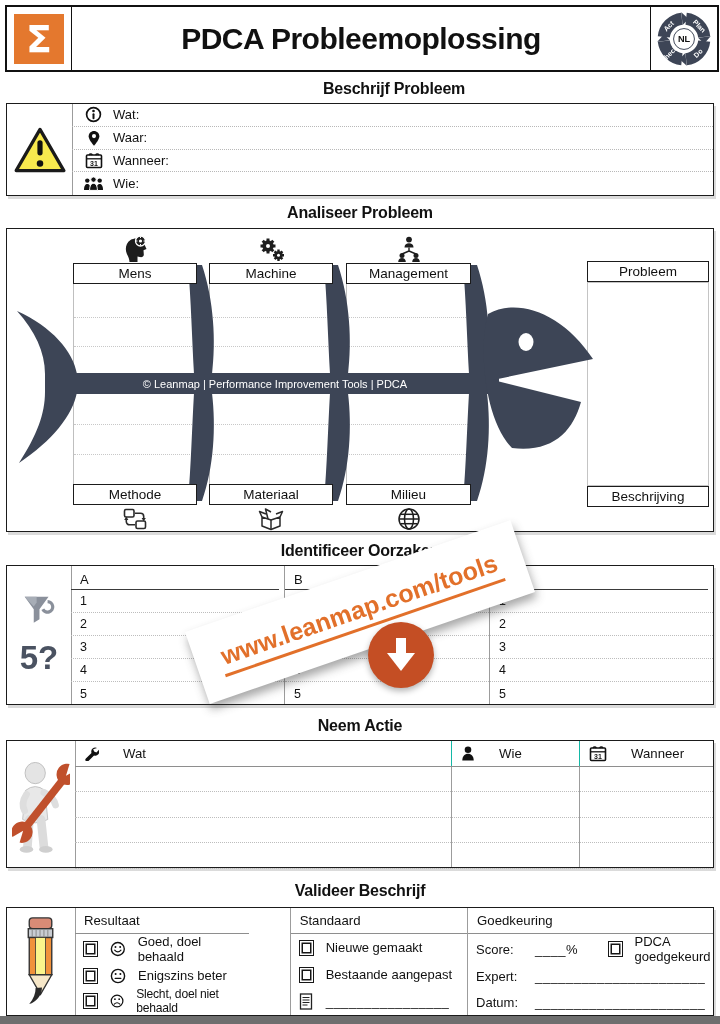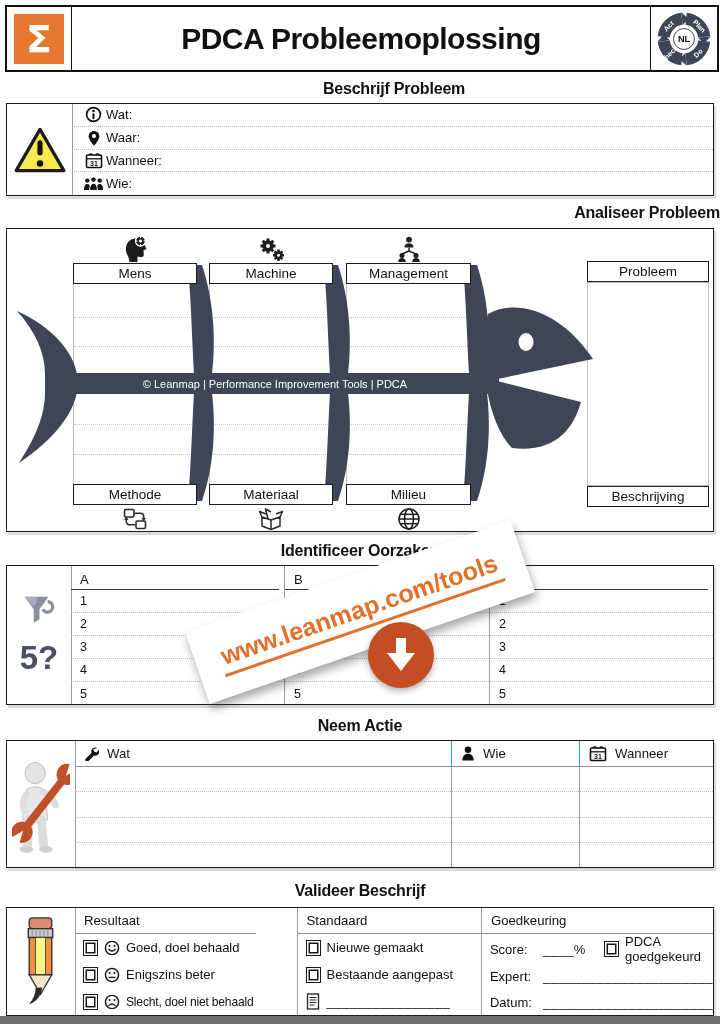--- a/index.html
+++ b/index.html
@@ -10,21 +10,21 @@
   
   #hdr{top:5px;left:5px;width:710px;height:63px;border:2px solid #111;display:flex;align-items:stretch;}
   #logo-cell{width:64px;border-right:1.8px solid #111;display:flex;align-items:center;justify-content:center;}
   #sigma{width:50px;height:50px;background:#E4782E;display:flex;align-items:center;justify-content:center;
          color:#fff;font-family:"DejaVu Sans",sans-serif;font-size:38px;font-weight:bold;line-height:1;}
   #hdr-title{flex:1;display:flex;align-items:center;justify-content:center;font-size:30px;font-weight:bold;letter-spacing:-0.5px;}
   #wheel-cell{width:66px;border-left:1.8px solid #111;display:flex;align-items:center;justify-content:center;}
   
   .icon-cell{position:absolute;left:0;top:0;bottom:0;width:65px;border-right:1px solid #9c9c9c;display:flex;flex-direction:column;align-items:center;justify-content:center;}
   #describe-rows{position:absolute;left:65px;right:0;top:0;bottom:0;display:grid;grid-template-rows:repeat(4,1fr);}
-  .d-row{display:flex;align-items:center;gap:2px;padding-left:11px;border-bottom:1.5px dotted #b8b8b8;font-size:13px;}
+  .d-row{display:flex;align-items:center;gap:9px;padding-left:11px;border-bottom:1.5px dotted #b8b8b8;font-size:13px;}
   .d-row:last-child{border-bottom:none;}
   .d-ic{width:21px;display:flex;justify-content:center;}
   
   #fishsvg{position:absolute;left:0;top:0;z-index:2;}
   #fishsvg text{font-family:"Liberation Sans",sans-serif;}
   .fb-label{position:absolute;height:21px;border:1.5px solid #1b1b1b;background:#fff;display:flex;align-items:center;justify-content:center;font-size:13.5px;z-index:3;box-sizing:border-box;}
   .fb-content{position:absolute;border-left:1px solid #bfbfbf;border-right:1px solid #bfbfbf;background:#fff;z-index:1;box-sizing:border-box;}
   .fb-dot{position:absolute;left:0;right:0;border-bottom:1.3px dotted #c8c8c8;}
   .cat-icon{position:absolute;z-index:3;}
   
@@ -38,33 +38,33 @@
   #badge-5{font-size:33px;font-weight:bold;color:#4A5261;margin-top:3px;}
   
   #banner{position:absolute;left:188px;top:574px;width:344px;height:76px;background:#fff;transform:rotate(-19deg);
           box-shadow:0 6px 10px rgba(60,60,60,0.45);z-index:5;display:flex;align-items:center;justify-content:center;}
   #banner-text{color:#E2702A;font-size:25px;font-weight:bold;white-space:nowrap;border-bottom:3px solid #E2702A;padding:0 3px 3px;}
   #wm-circle{position:absolute;left:368px;top:622px;width:66px;height:66px;border-radius:50%;background:#C44E24;z-index:6;
              display:flex;align-items:center;justify-content:center;box-shadow:0 3px 6px rgba(0,0,0,0.3);}
   
   #action-table{position:absolute;left:69px;right:0;top:0;bottom:0;}
   #action-head{display:flex;height:26px;border-bottom:1.4px solid #8e8e8e;box-sizing:border-box;}
-  .a-cell{display:flex;align-items:center;gap:8px;padding-left:9px;font-size:13.2px;box-sizing:border-box;}
+  .a-cell{display:flex;align-items:center;gap:24px;padding-left:9px;font-size:13.2px;box-sizing:border-box;}
   .a-cell + .a-cell{border-left:1px solid #14b8a6;}
   #action-body{position:absolute;left:0;right:0;top:26px;bottom:0;}
   .a-row{height:25.4px;border-bottom:1.5px dotted #bdbdbd;box-sizing:border-box;}
   .a-row:last-child{border-bottom:none;}
   .vline{position:absolute;top:0;bottom:0;width:1px;background:#9c9c9c;}
   
   #validate-table{position:absolute;left:69px;right:0;top:0;bottom:0;display:flex;}
   .v-col{box-sizing:border-box;display:flex;flex-direction:column;}
   .v-col + .v-col{border-left:1px solid #9c9c9c;}
   .v-head{height:26px;display:flex;align-items:center;padding-left:9px;font-size:13.2px;
           border-bottom:1.3px solid #8e8e8e;box-sizing:border-box;}
-  .v-row{flex:1;display:flex;align-items:center;gap:6px;padding-left:8px;font-size:13px;}
+  .v-row{flex:1;display:flex;align-items:center;gap:12px;padding-left:8px;font-size:13px;}
   .v-row.small{font-size:12.1px;letter-spacing:-0.2px;}
   .chk{width:13px;height:14px;background:#fff;border:1.5px solid #161616;
        box-shadow:inset 0 0 0 1.5px #fff, inset 0 0 0 3px #161616;flex:0 0 auto;}
   .blankline{font-size:13px;letter-spacing:0.5px;}
   .v-lab{width:47px;flex:0 0 auto;}
   #bottom-edge{position:absolute;left:0;top:1016px;width:720px;height:8px;background:#6e6e6e;}
 </style>
 </head>
 <body>
 
@@ -149,21 +149,21 @@
                 <circle cx="10.5" cy="3.6" r="2.7"></circle>
                 <path d="M6.6,14.4 C6.6,9.3 8.3,7.4 10.5,7.4 s3.9,1.9 3.9,7 z"></path>
               </g>
             </svg>
         </span>
         <span>Wie:</span>
       </div>
     </div>
   </div>
 
-  <div class="sec-title" style="top:204px;text-align:right;">Analiseer Probleem</div>
+  <div class="sec-title" style="top:204px;">Analiseer Probleem</div>
   <div class="box" style="left:6px;top:228px;width:708px;height:304px;">
 
     <div class="fb-content" style="left:66px;top:55px;width:124px;height:90px;">
         <div class="fb-dot" style="top:33px;"></div>
         <div class="fb-dot" style="top:62px;"></div>
       </div>
     <div class="fb-content" style="left:202px;top:55px;width:124px;height:90px;">
         <div class="fb-dot" style="top:33px;"></div>
         <div class="fb-dot" style="top:62px;"></div>
       </div>

